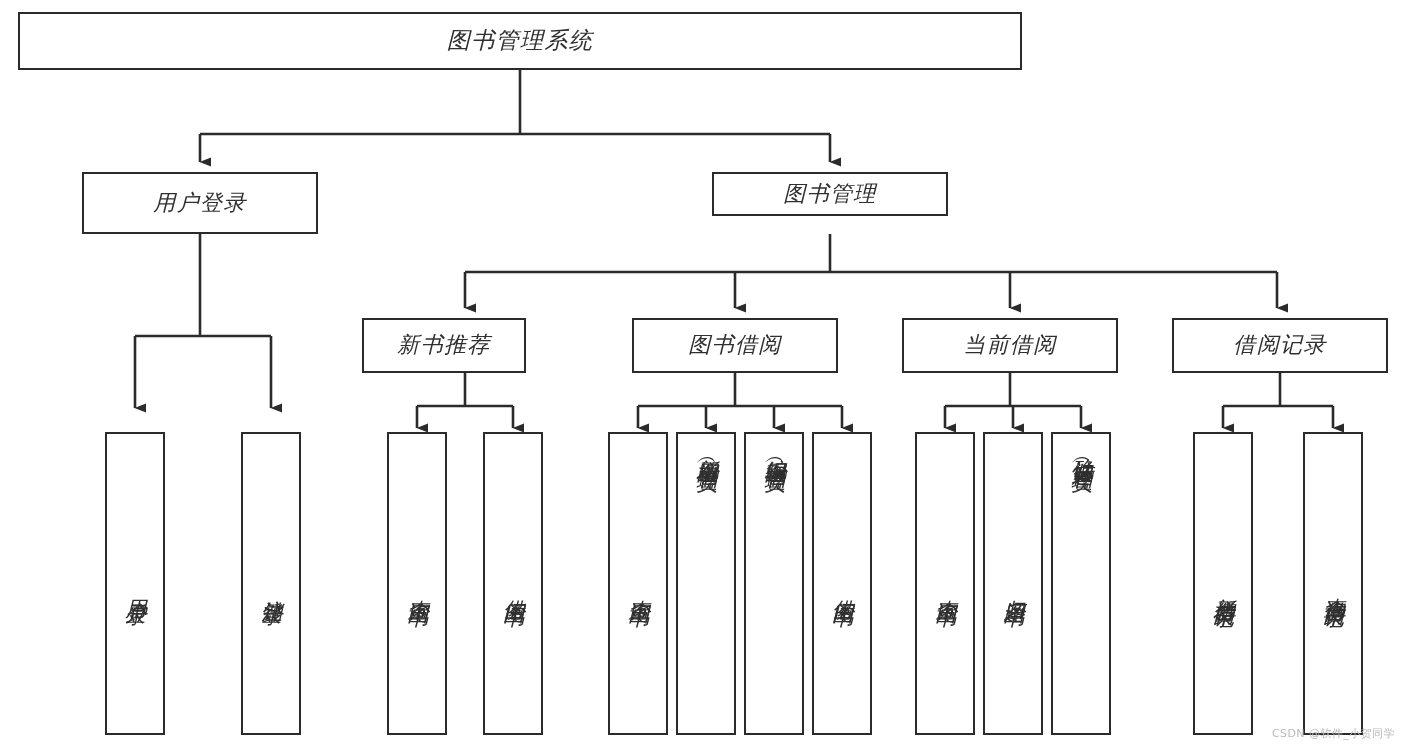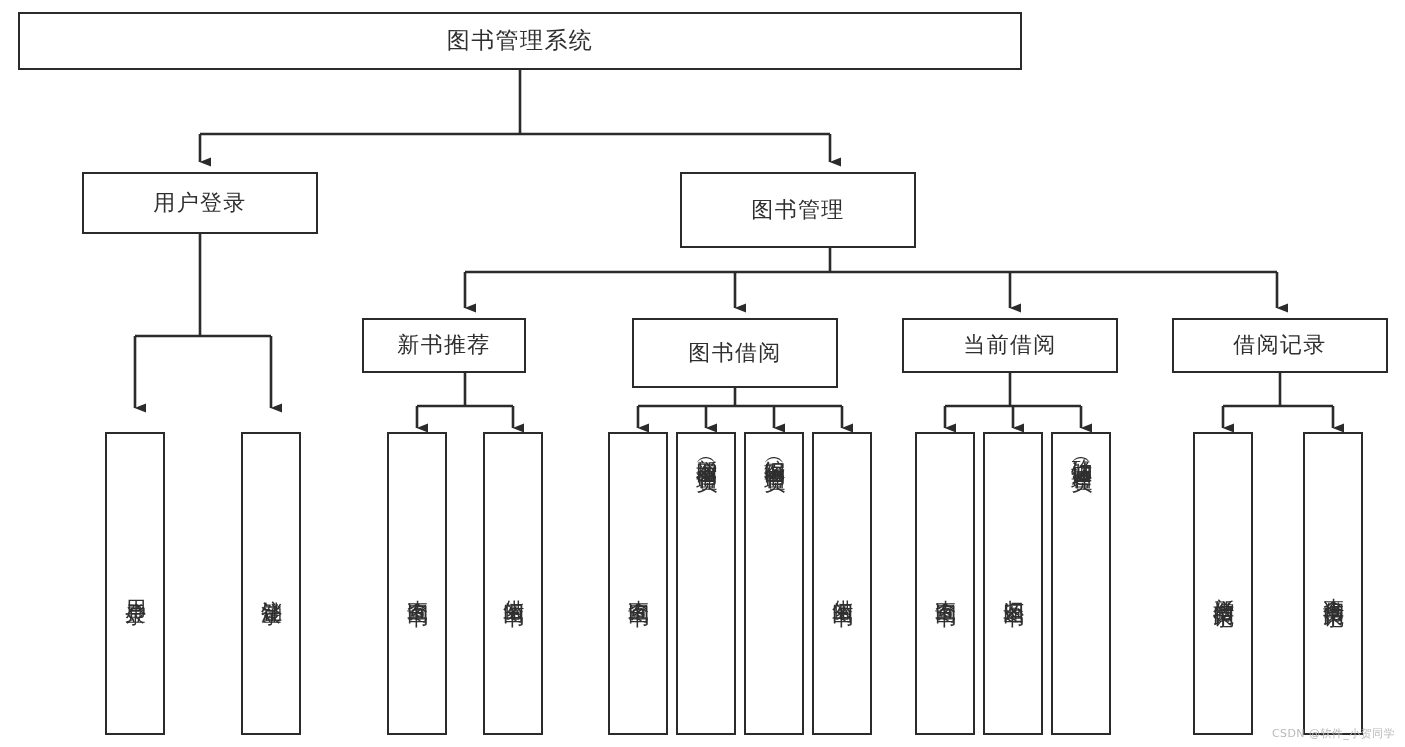--- a/index.html
+++ b/index.html
@@ -23,20 +23,21 @@
   .node{
     position:absolute;
     box-sizing:border-box;
     background:#ffffff;
     border:2.5px solid #2b2b2b;
     display:flex;
     align-items:center;
     justify-content:center;
     color:#2f2f2f;
     z-index:2;
+    font-style:italic;
   }
   .node-label{
     display:block;
     text-align:center;
     letter-spacing:0.06em;
     color:#2f2f2f;
     white-space:pre-line;
   }
   
   .node.horiz .node-label{
@@ -131,29 +132,29 @@
   </svg>
 
   <div class="node horiz root" style="left:18px;top:12px;width:1004px;height:58px;">
     <span class="node-label">图书管理系统</span>
   </div>
 
   <div class="node horiz" style="left:82px;top:172px;width:236px;height:62px;">
     <span class="node-label">用户登录</span>
   </div>
 
-  <div class="node horiz" style="left:680px;top:172px;width:236px;height:76px;">
+  <div class="node horiz" style="left:712px;top:172px;width:236px;height:44px;">
     <span class="node-label">图书管理</span>
   </div>
 
   <div class="node horiz" style="left:362px;top:318px;width:164px;height:55px;">
     <span class="node-label">新书推荐</span>
   </div>
 
-  <div class="node horiz" style="left:632px;top:318px;width:206px;height:70px;">
+  <div class="node horiz" style="left:632px;top:318px;width:206px;height:55px;">
     <span class="node-label">图书借阅</span>
   </div>
 
   <div class="node horiz" style="left:1172px;top:318px;width:216px;height:55px;">
     <span class="node-label">借阅记录</span>
   </div>
 
   <div class="node horiz" style="left:902px;top:318px;width:216px;height:55px;">
     <span class="node-label">当前借阅</span>
   </div>

